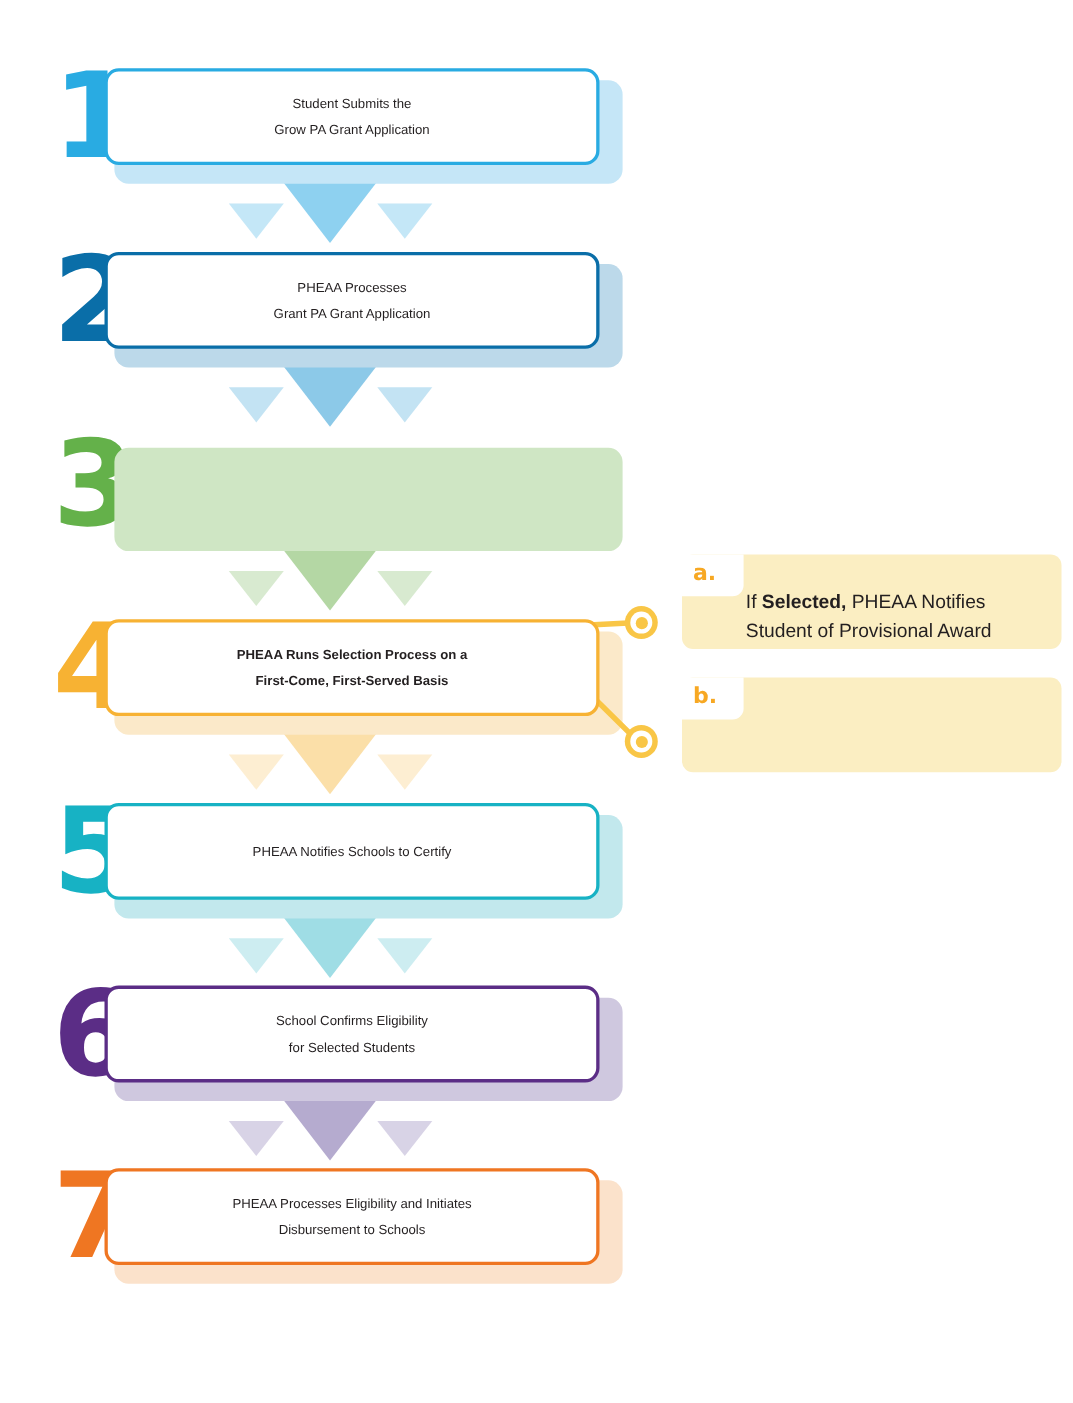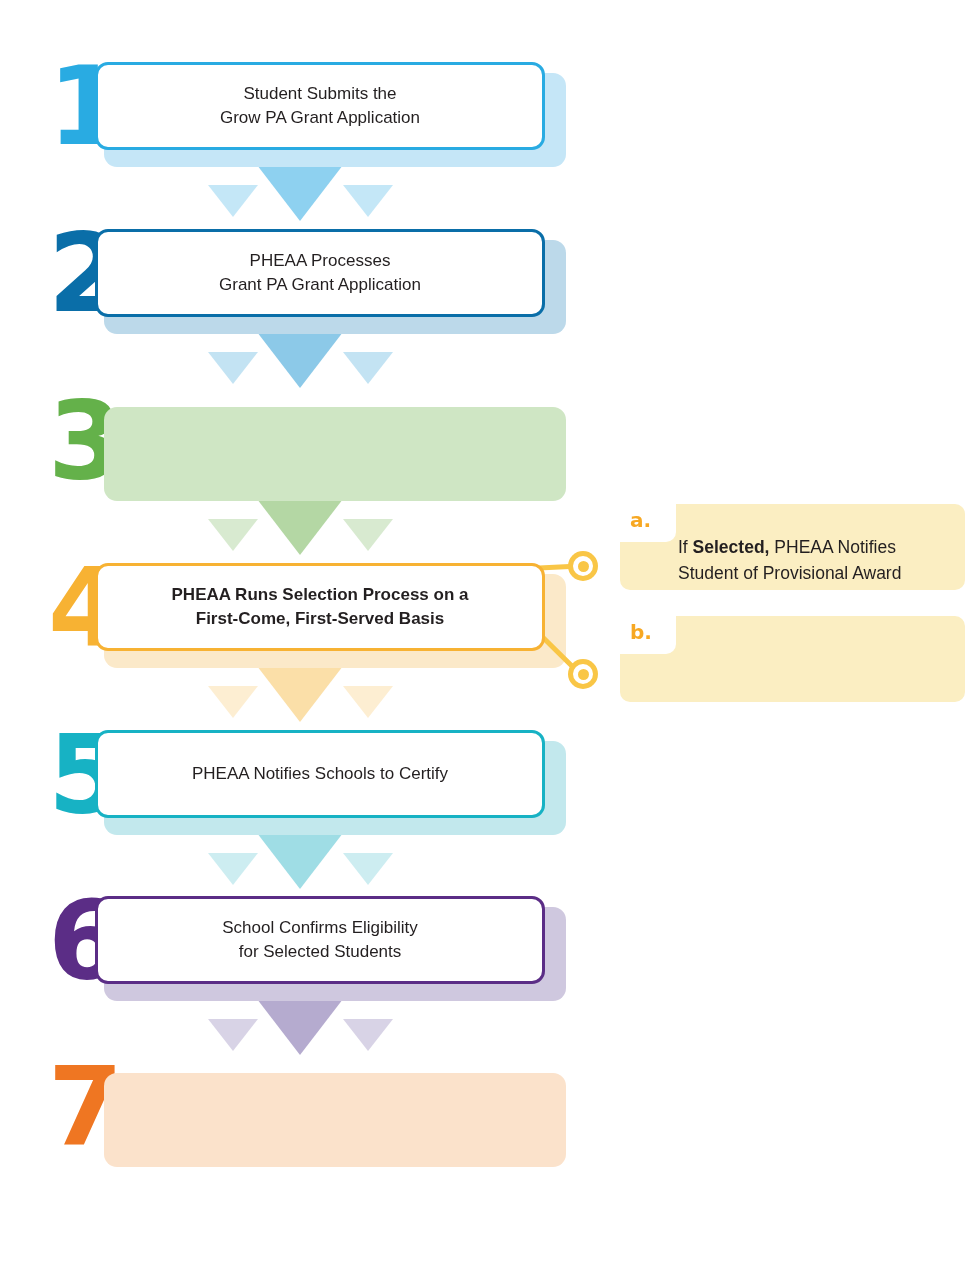--- a/index.html
+++ b/index.html
@@ -71,21 +71,21 @@
     border: 3px solid #29abe2;
     box-sizing: border-box;
     display: flex;
     align-items: center;
     justify-content: center;
     text-align: center;
     z-index: 3;
   }
   .card-text {
     font-family: "Liberation Sans", sans-serif;
-    font-size: 17px;
+    font-size: 12px;
     line-height: 24px;
     color: #231f20;
     padding: 0 14px;
     white-space: pre-line;
   }
 
   
   .arrows {
     position: absolute;
     left: 200px;
@@ -270,20 +270,24 @@
       </div>
     </div>
     <div class="arrows" style="top: 999px; color: rgb(181, 171, 207);">
       <div class="tri tri-small-l"></div>
       <div class="tri tri-big"></div>
       <div class="tri tri-small-r"></div>
     </div>
     <div class="step" style="top: 1062px;">
       <div class="step-num" style="color: rgb(239, 118, 34);">7</div>
       <div class="card-shadow" style="background: rgb(251, 226, 203);"></div>
+      <div class="card" style="border-color: rgb(239, 118, 34);">
+        <div class="card-text">PHEAA Processes Eligibility and Initiates
+Disbursement to Schools</div>
+      </div>
     </div>
     <svg class="branch-svg" viewBox="0 0 110 200">
       <line x1="5" y1="75" x2="85" y2="71" stroke="#f9c646" stroke-width="5" stroke-linecap="round"></line>
       <line x1="5" y1="100" x2="85" y2="179" stroke="#f9c646" stroke-width="5" stroke-linecap="round"></line>
     </svg>
     <div class="callout" style="left: 620px; top: 504px; background: rgb(251, 238, 194);">
       <div class="callout-notch"></div>
       <div class="callout-letter" style="color: rgb(247, 168, 35); left: 10px; top: 2px; text-align: left;">a.</div>
       <div class="callout-text"><span>If </span><b>Selected,</b><span> PHEAA Notifies Student of Provisional Award</span></div>
     </div>

